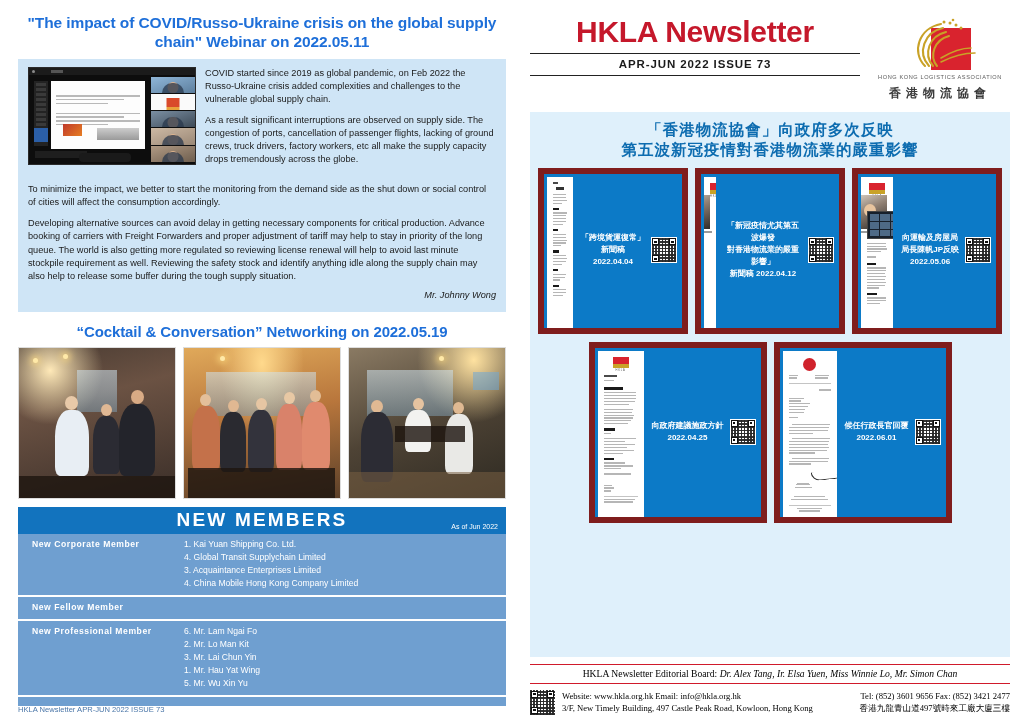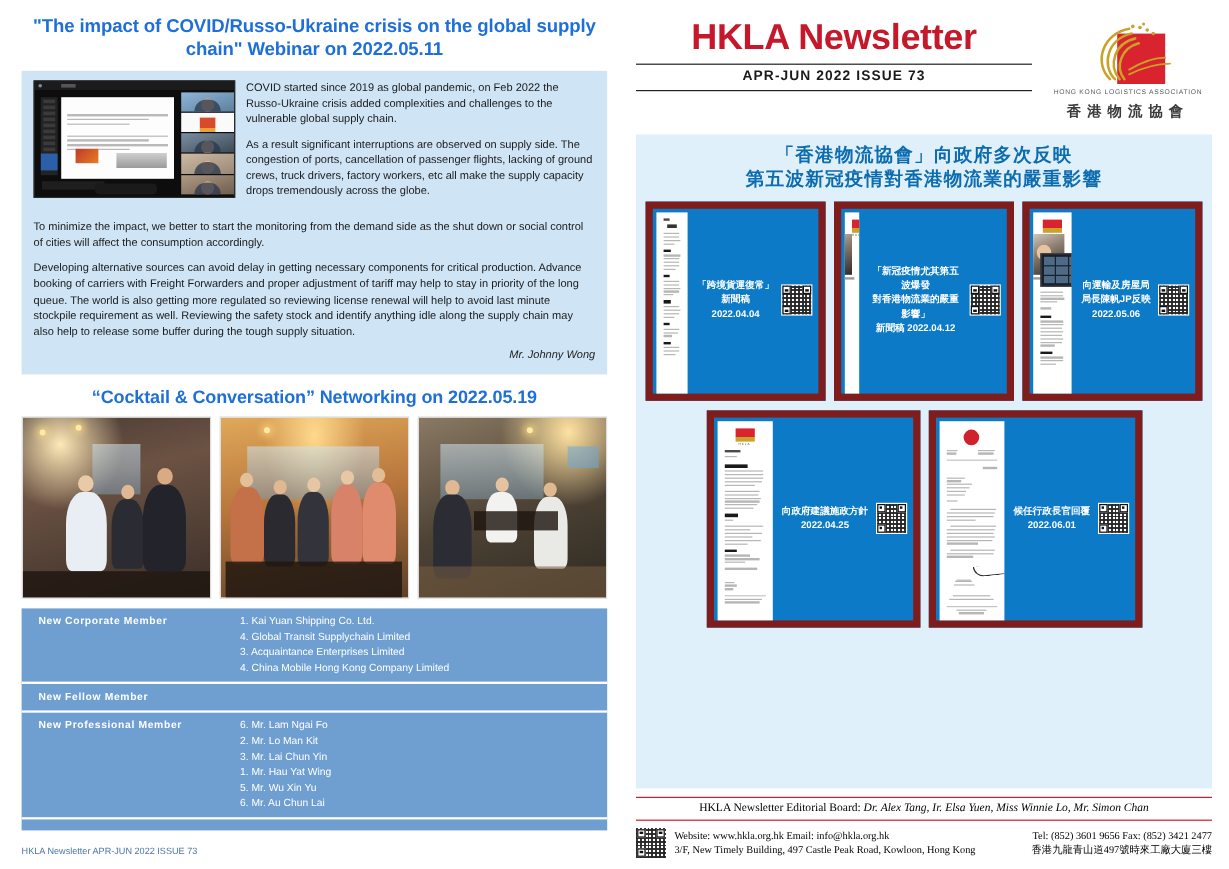--- a/index.html
+++ b/index.html
@@ -128,21 +128,21 @@
   }
   .nm-row:last-child { border-bottom: none; }
   .nm-cat {
     flex: 0 0 160px;
     padding-left: 14px;
     color: #ffffff; font-weight: bold; font-size: 8.6px;
     letter-spacing: .55px;
     line-height: 1.5;
   }
   .nm-list { flex: 1; padding-left: 6px; }
-  .nm-item { color: #ffffff; font-size: 8.6px; line-height: 1.52; margin-left: 16px; }
+  .nm-item { color: #ffffff; font-size: 8.6px; line-height: 1.52; }
 
   .left-footer {
     position: absolute; left: 18px; bottom: 10px;
     font-size: 7.6px; color: #4a76a8;
   }
 
   
   .right-col {
     width: 504px; height: 724px;
     padding: 16px 14px 0 10px;
@@ -379,20 +379,24 @@
         <div class="phead" style="left:64px;top:50px;width:11px;height:12px;background:#e5c3a0"></div>
         <div class="pp" style="left:56px;top:62px;width:26px;height:42px;background:#f2f2f0"></div>
         <div class="phead" style="left:104px;top:54px;width:11px;height:12px;background:#dfb992"></div>
         <div class="pp" style="left:96px;top:66px;width:28px;height:60px;background:#e9e9e6"></div>
         <div class="ptable" style="left:46px;top:78px;width:70px;height:16px"></div>
         <div class="ptable" style="left:0;bottom:0;width:100%;height:26px;background:rgba(120,95,65,.55)"></div>
       </div>
     </div>
 
     <div class="nm-wrap">
+      <div class="nm-head">
+        <span class="nm-title">NEW MEMBERS</span>
+        <span class="nm-asof">As of Jun 2022</span>
+      </div>
 
       <div class="nm-row">
         <div class="nm-cat">New Corporate Member</div>
         <div class="nm-list">
           <div class="nm-item">1. Kai Yuan Shipping Co. Ltd.</div>
           <div class="nm-item">4. Global Transit Supplychain Limited</div>
           <div class="nm-item">3. Acquaintance Enterprises Limited</div>
           <div class="nm-item">4. China Mobile Hong Kong Company Limited</div>
         </div>
       </div>
@@ -402,21 +406,20 @@
       </div>
 
       <div class="nm-row">
         <div class="nm-cat">New Professional Member</div>
         <div class="nm-list">
           <div class="nm-item">6. Mr. Lam Ngai Fo</div>
           <div class="nm-item">2. Mr. Lo Man Kit</div>
           <div class="nm-item">3. Mr. Lai Chun Yin</div>
           <div class="nm-item">1. Mr. Hau Yat Wing</div>
           <div class="nm-item">5. Mr. Wu Xin Yu</div>
-          <div class="nm-item">6. Mr. Au Chun Lai</div>
         </div>
       </div>
 
       <div class="nm-row">
         
         
       </div>
 
     </div>
 

